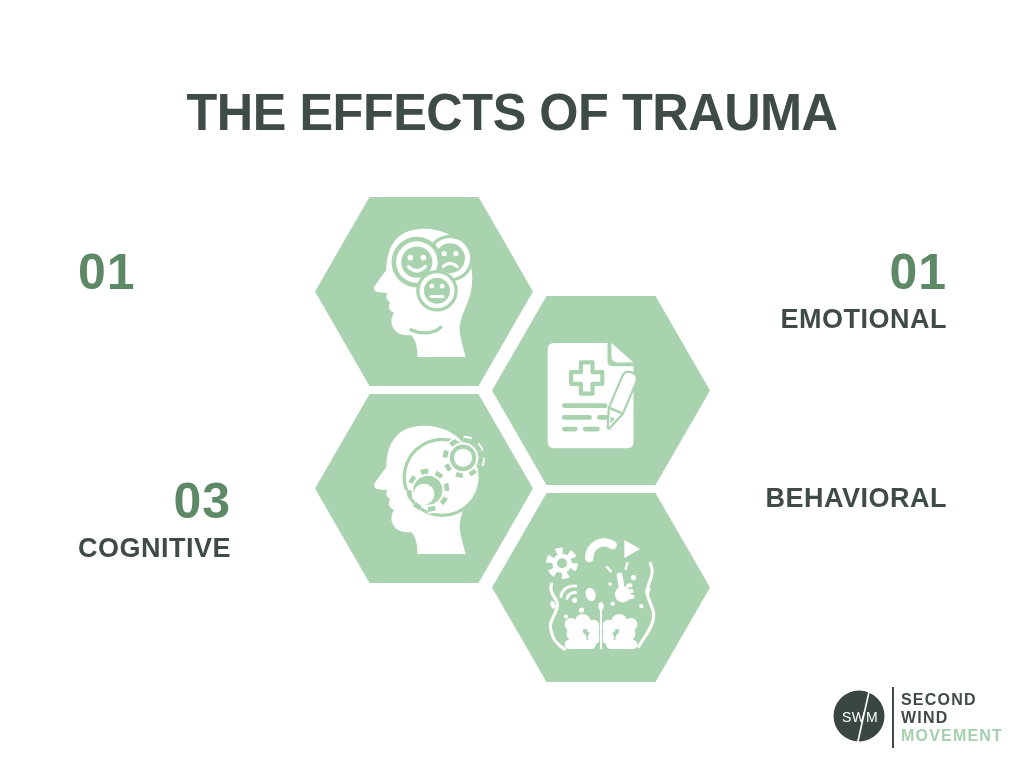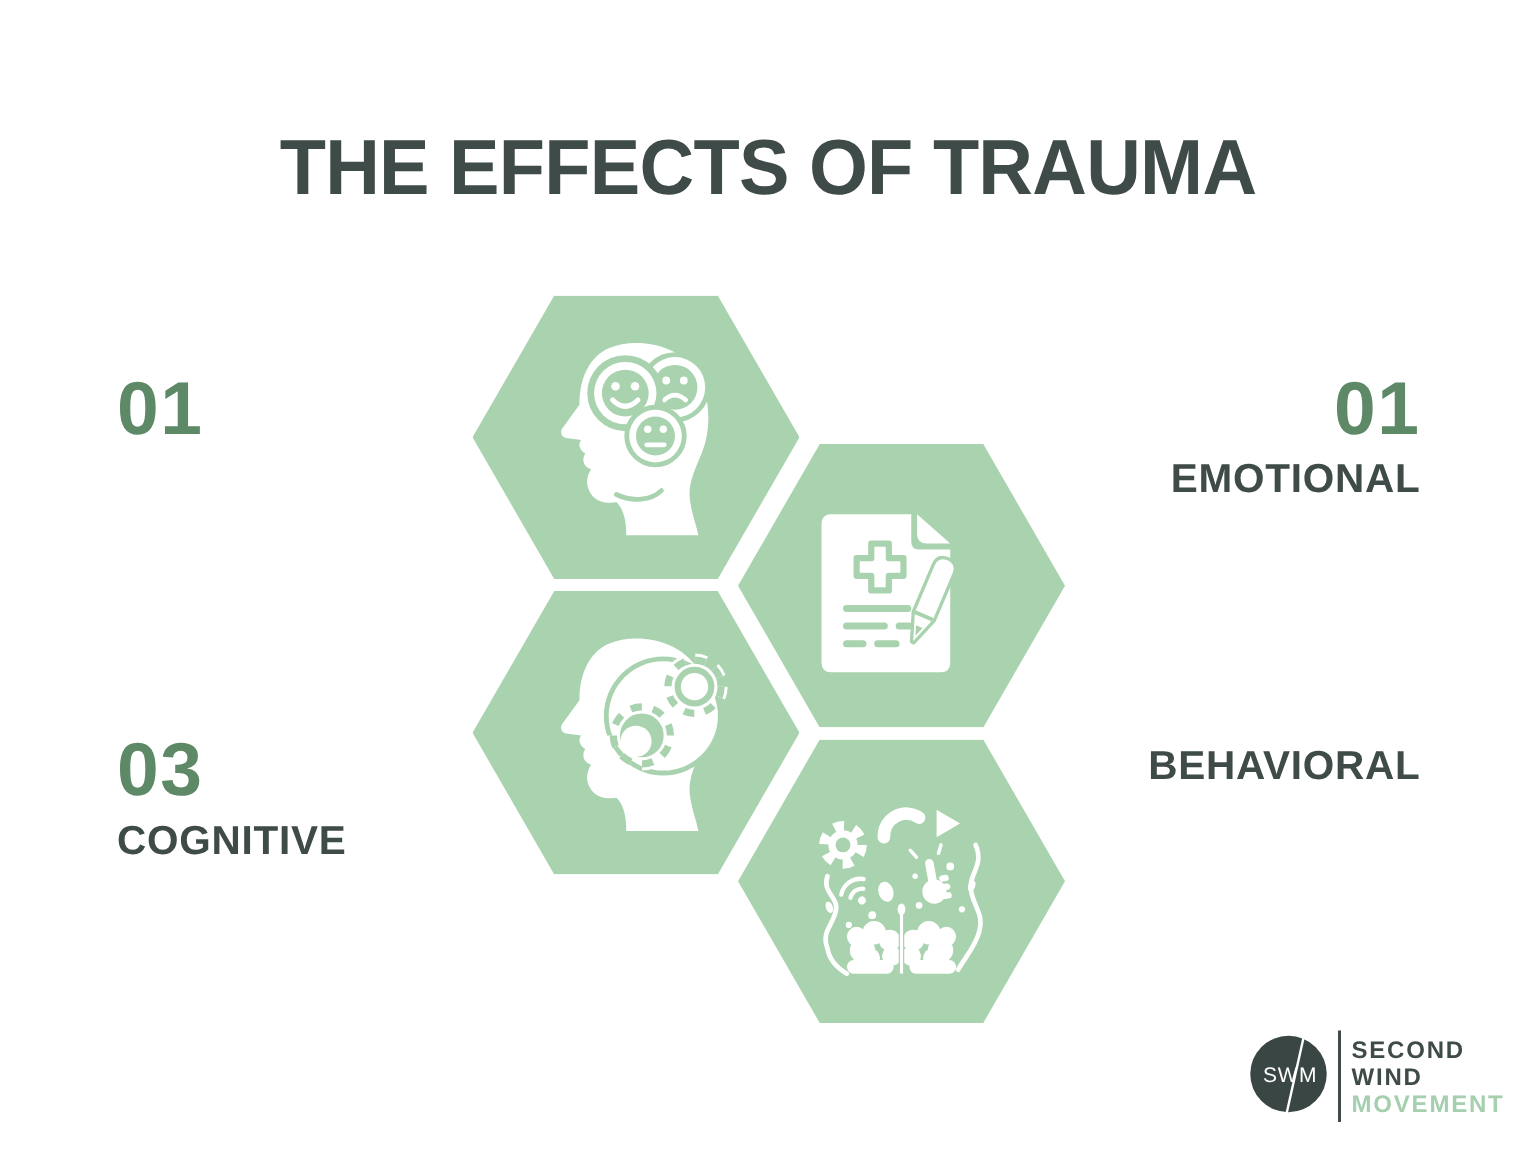--- a/index.html
+++ b/index.html
@@ -11,21 +11,21 @@
     position:absolute;left:0;top:82px;width:1024px;text-align:center;
     font-size:52px;font-weight:bold;color:#3f4b48;letter-spacing:-0.5px;
     transform:scaleX(0.97);transform-origin:center;white-space:nowrap;
   }
   .stat{position:absolute;line-height:1;}
   .stat .num{font-size:50px;font-weight:bold;color:#5d8966;letter-spacing:1px;}
   .stat .lbl{font-size:27px;font-weight:bold;color:#3f4b48;letter-spacing:0.5px;margin-top:9px;}
   .stat.left{text-align:left;left:78px;}
   .stat.right{text-align:right;right:77px;}
   .stat.row1{top:247px;text-align:right;}
-  .stat.row2{top:488px;}
+  .stat.row2{top:476px;text-align:right;}
   .hex{
     position:absolute;width:218px;height:189px;background:#a9d3ae;
     clip-path:polygon(25% 0%,75% 0%,100% 50%,75% 100%,25% 100%,0% 50%);
   }
   .hex svg{position:absolute;left:50%;top:50%;transform:translate(-50%,-50%);}
   #hex1{left:315px;top:197px;}
   #hex2{left:492px;top:296px;}
   #hex3{left:315px;top:394px;}
   #hex4{left:492px;top:493px;}
   .logo{position:absolute;left:825px;top:678px;}

